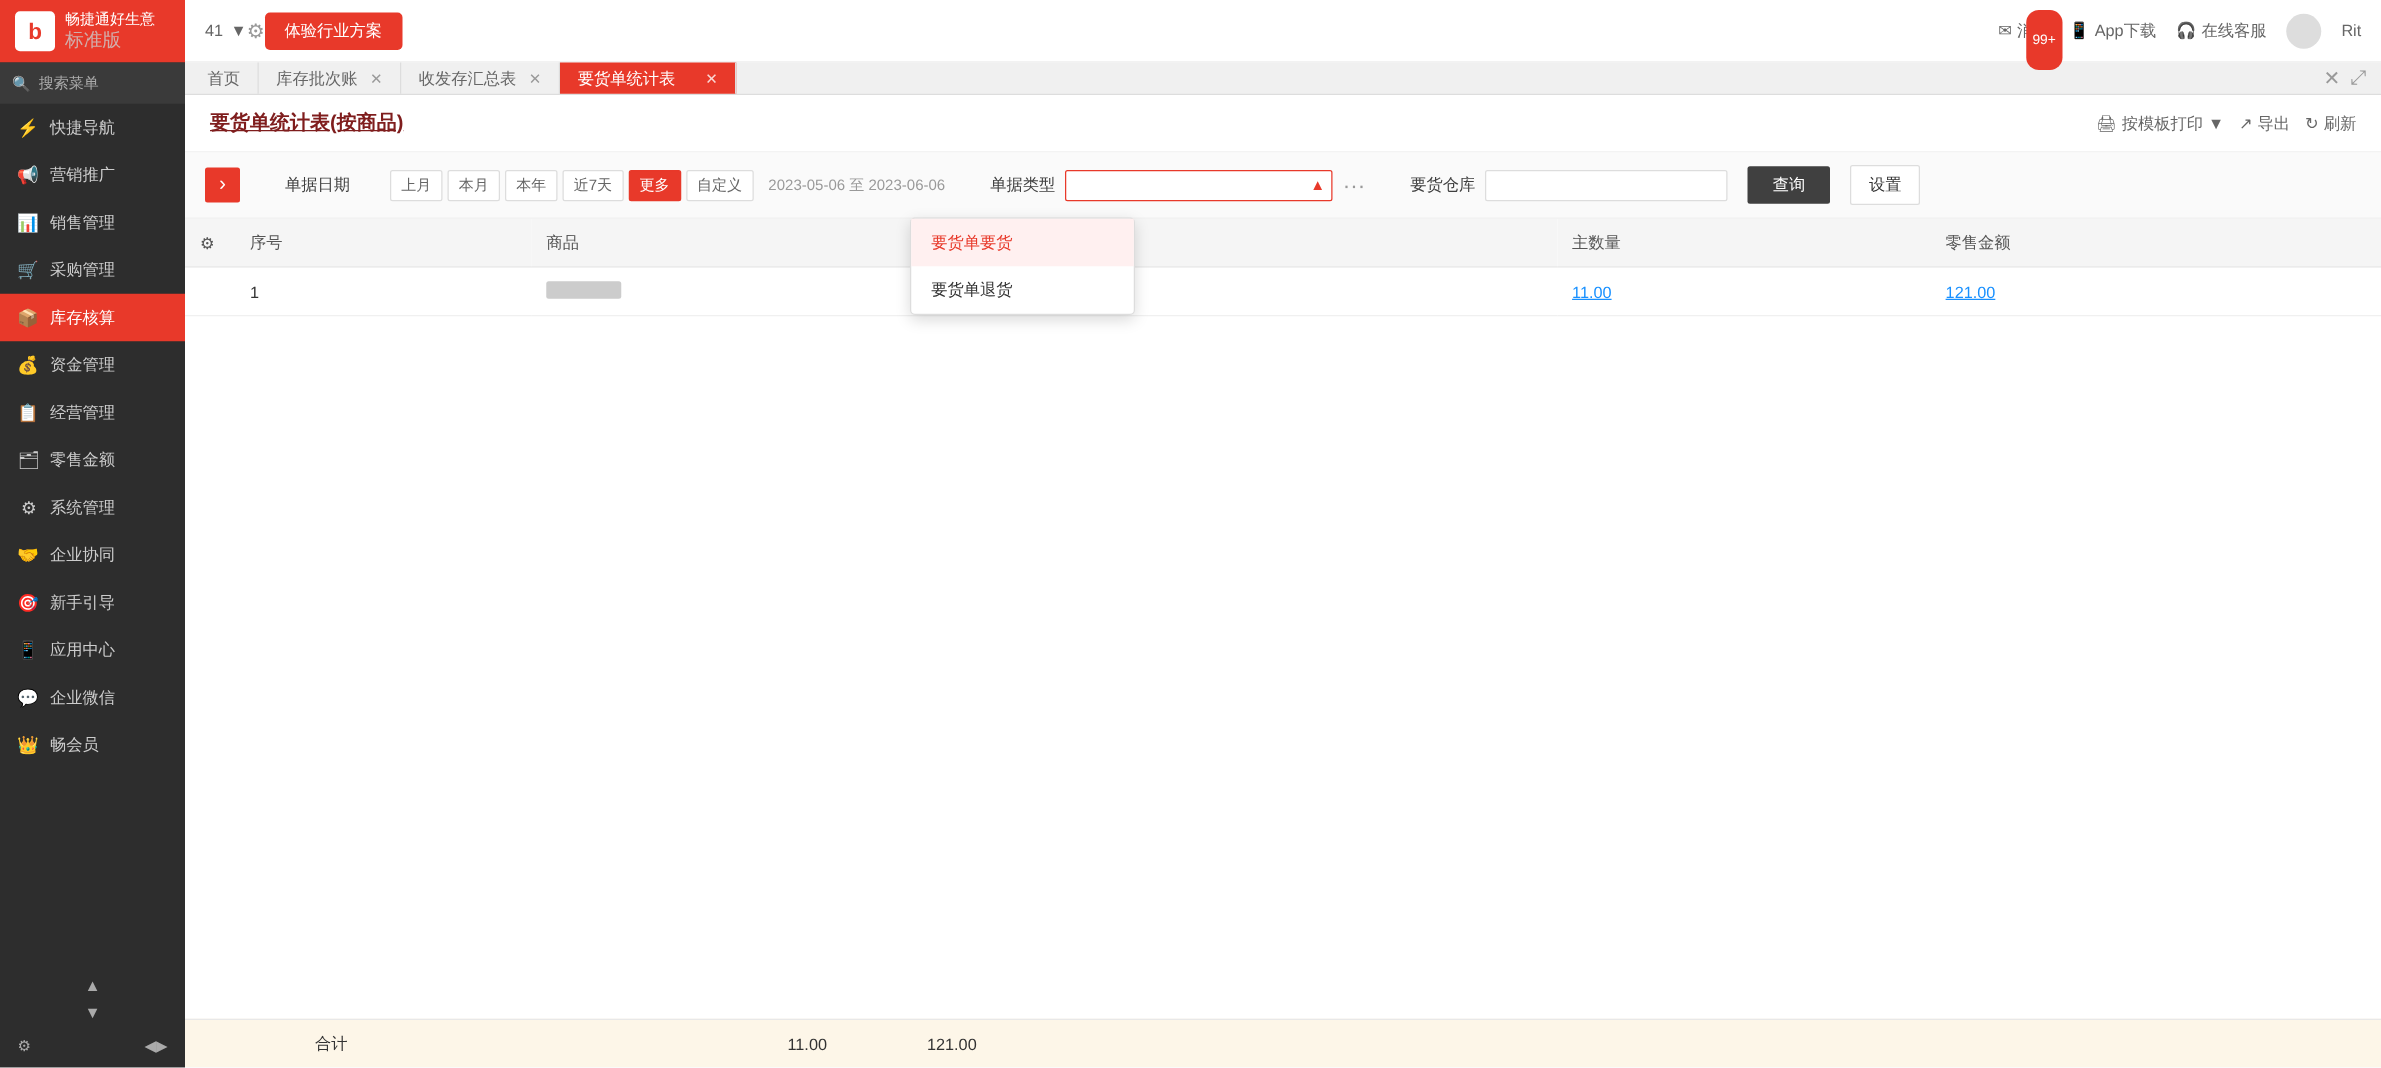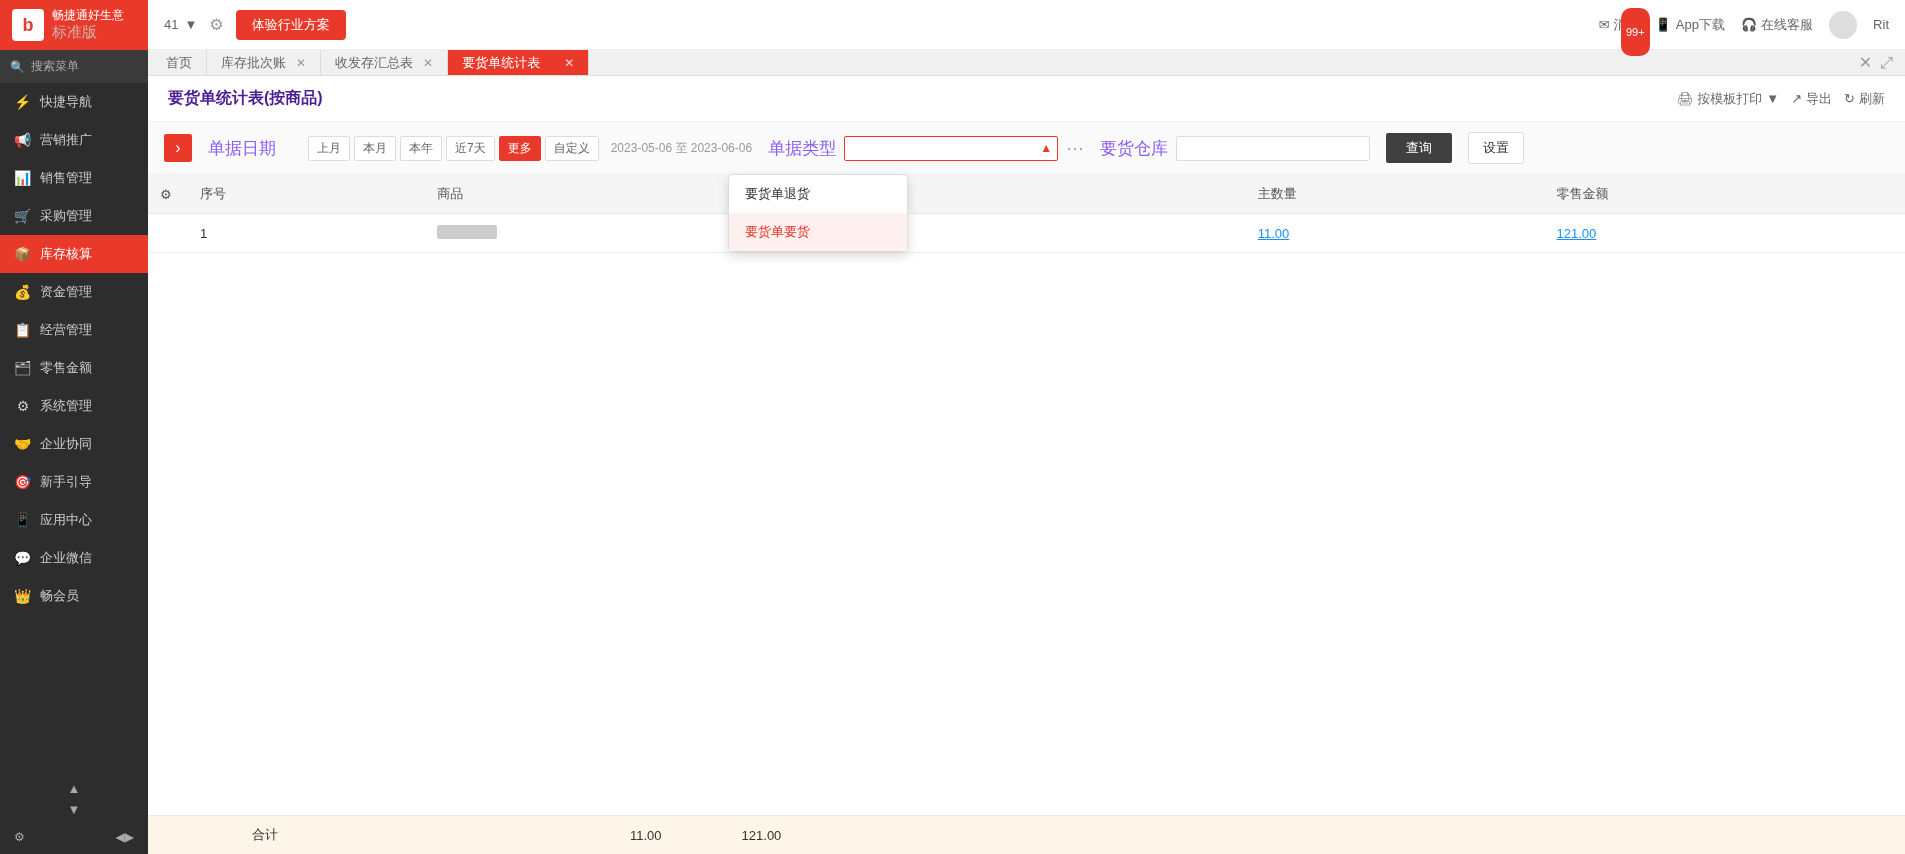--- a/index.html
+++ b/index.html
@@ -82,21 +82,21 @@
     .top-header {
       display: flex;
       align-items: center;
       justify-content: space-between;
       background: #fff;
       padding: 0 16px;
       height: 50px;
       border-bottom: 1px solid #eee;
       flex-shrink: 0;
     }
-    .top-header-left { display: flex; align-items: center; gap: 12px; }
+    .top-header-left { display: flex; align-items: center; }
     .store-selector {
       display: flex;
       align-items: center;
       gap: 6px;
       color: #666;
       cursor: pointer;
       font-size: 13px;
     }
     .settings-icon { color: #999; cursor: pointer; font-size: 16px; }
     .btn-trial {
@@ -147,21 +147,21 @@
 
     
     .page-header {
       display: flex;
       align-items: center;
       justify-content: space-between;
       padding: 12px 20px;
       border-bottom: 1px solid #f0f0f0;
       flex-shrink: 0;
     }
-    .page-title { font-size: 16px; font-weight: 600; color: #4c1d95; }
+    .page-title { font-size: 16px; font-weight: 600; color: #7f1d1d; text-decoration: underline; }
     .page-actions { display: flex; align-items: center; gap: 12px; }
     .page-action-btn {
       display: flex;
       align-items: center;
       gap: 4px;
       color: #666;
       cursor: pointer;
       font-size: 13px;
     }
 
@@ -183,21 +183,21 @@
       background: #e8392a;
       color: #fff;
       display: flex;
       align-items: center;
       justify-content: center;
       cursor: pointer;
       border-radius: 2px;
       font-size: 16px;
     }
     .filter-group { display: flex; align-items: center; gap: 8px; }
-    .filter-label { color: #8b5cf6; font-size: 17px; white-space: nowrap; }
+    .filter-label { color: #404040; font-size: 13px; white-space: nowrap; margin-left: 20px; }
     .date-btns { display: flex; align-items: center; gap: 4px; padding-left: 24px; }
     .date-btn {
       padding: 3px 8px;
       border: 1px solid #ddd;
       background: #fff;
       cursor: pointer;
       font-size: 12px;
       color: #666;
       border-radius: 2px;
     }
@@ -510,25 +510,25 @@
         <span class="filter-label">要货仓库</span>
         <div class="warehouse-select-wrapper">
           <input type="text" class="warehouse-select" style="">
         </div>
       </div>
 
       <button class="btn-query">查询</button>
       <button class="btn-settings">设置</button>
 
       <div class="dropdown-overlay">
+        <div class="dropdown-item selected">
+          <span>要货单要货</span>
+        </div>
         <div class="dropdown-item">
           <span>要货单退货</span>
-        </div>
-        <div class="dropdown-item selected">
-          <span>要货单要货</span>
         </div>
       </div>
     </div>
 
     <div class="table-area">
       <table class="data-table">
         <thead>
           <tr>
             <th class="th-settings">⚙</th>
             <th>序号</th>

